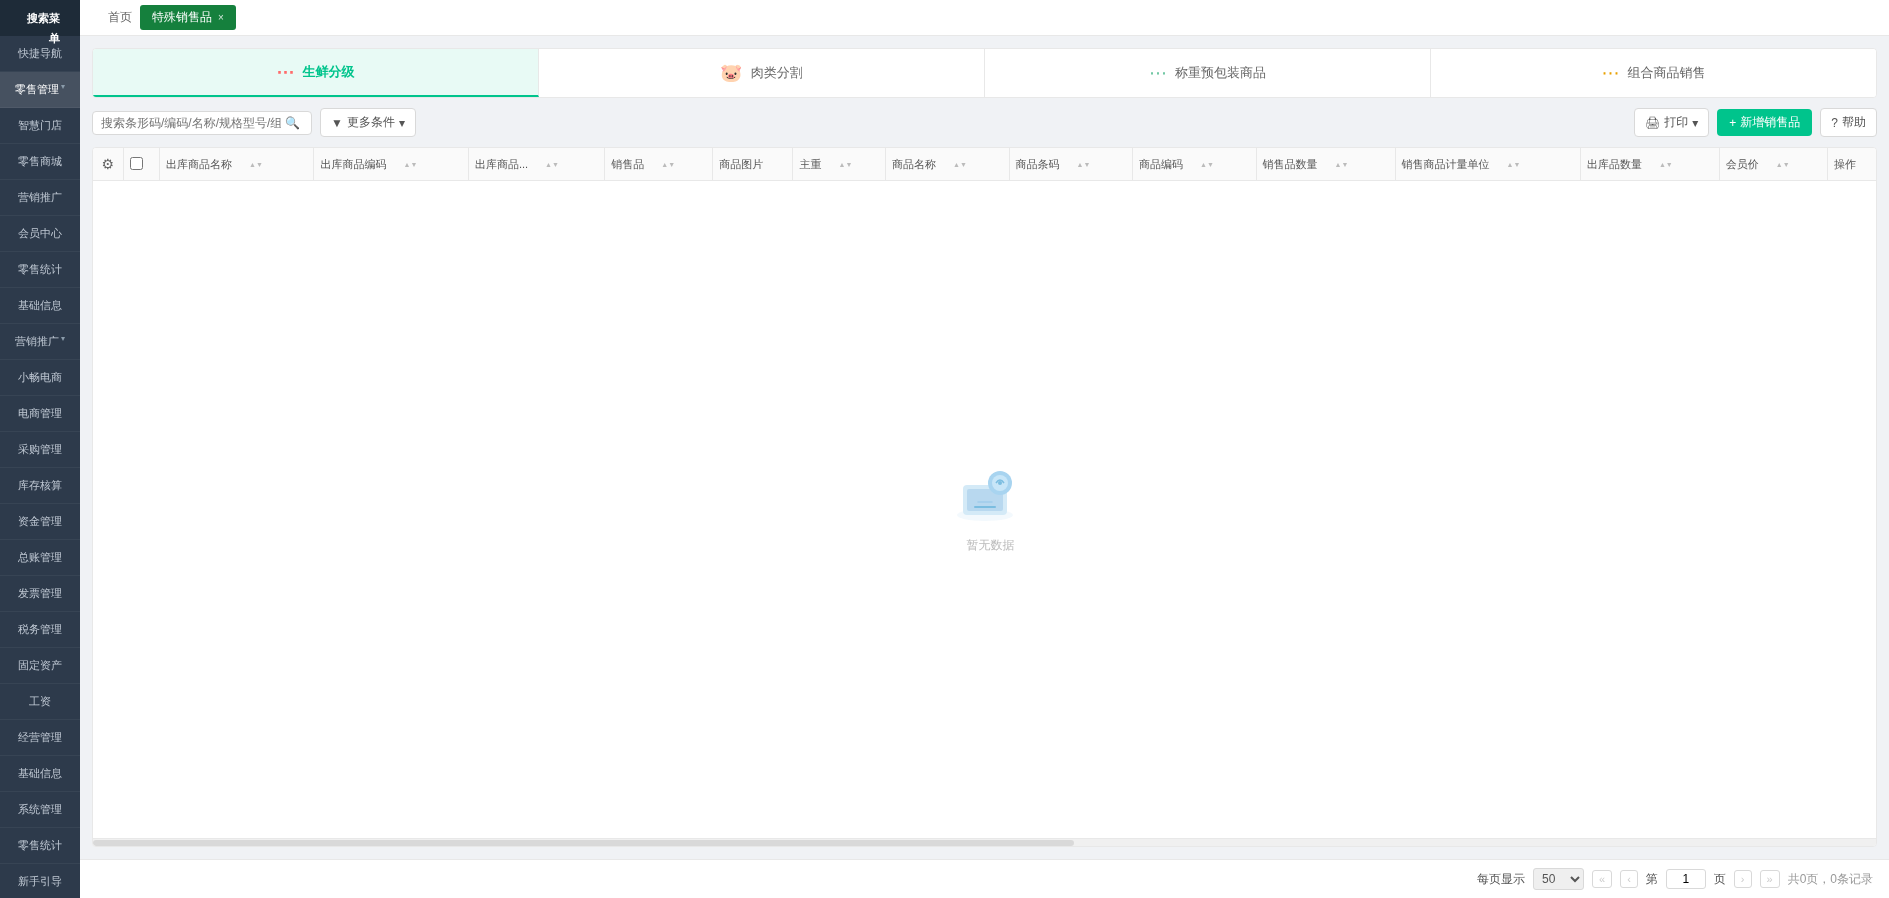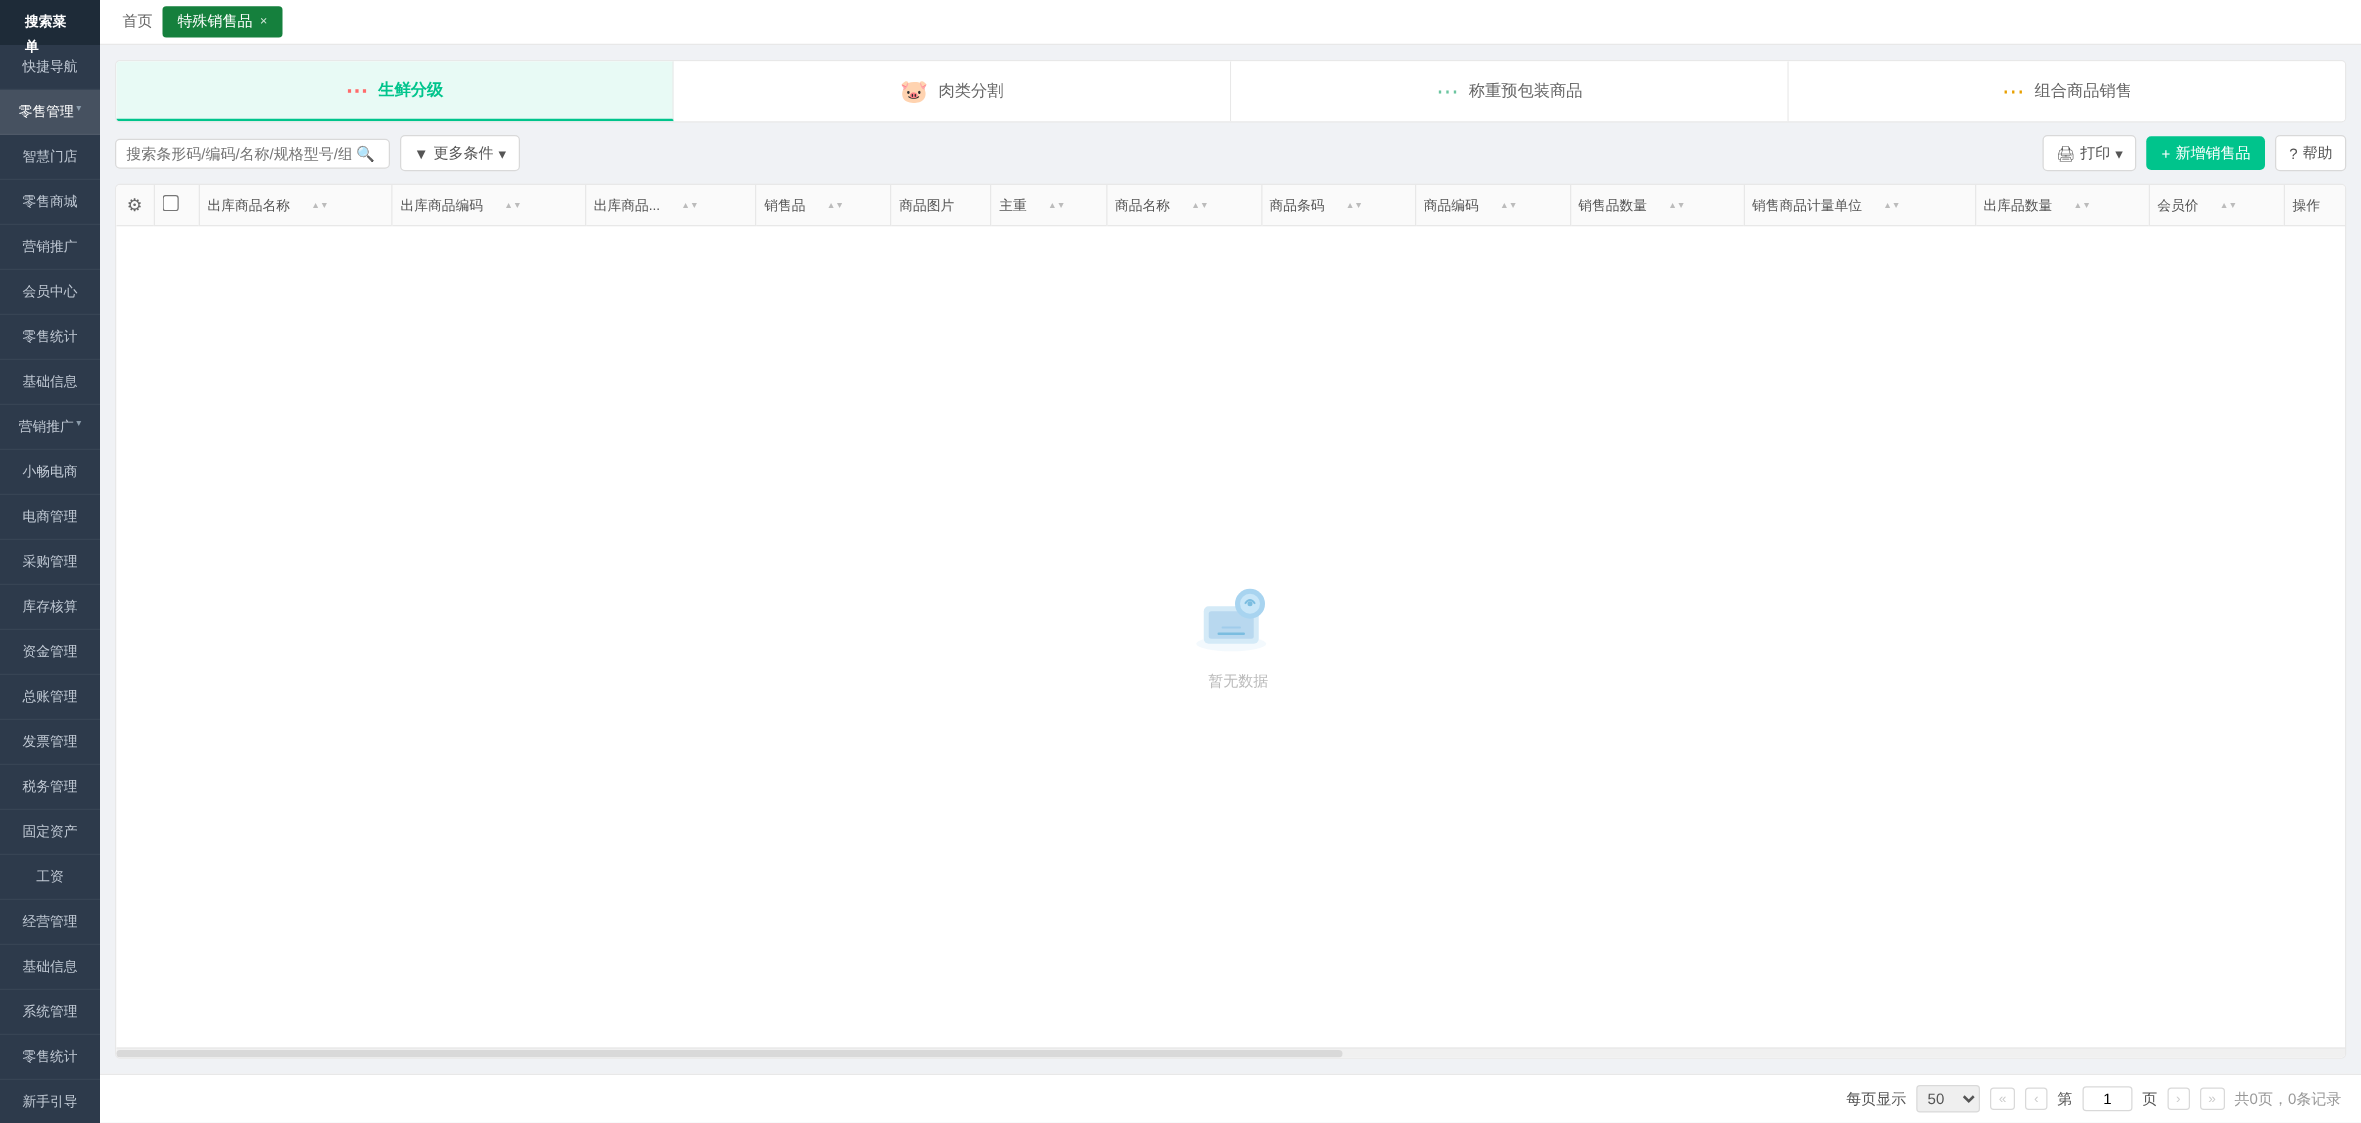--- a/index.html
+++ b/index.html
@@ -13,21 +13,21 @@
       display: flex;
       flex-direction: column;
       flex-shrink: 0;
       height: 100%;
       overflow-y: auto;
     }
     .sidebar::-webkit-scrollbar { width: 0; }
     .sidebar-logo {
       background: #1e2b38;
       padding: 8px 20px;
-      text-align: left;
+      text-align: right;
       color: #fff;
       font-size: 11px;
       font-weight: bold;
       height: 36px;
       line-height: 20px;
     }
     .sidebar-item {
       padding: 10px 0;
       text-align: center;
       cursor: pointer;
@@ -45,21 +45,21 @@
       display: flex;
       flex-direction: column;
       height: 100%;
       overflow: hidden;
     }
 
     
     .topbar {
       background: #fff;
       border-bottom: 1px solid #e8e8e8;
-      padding: 0 18px;
+      padding: 0 28px;
       height: 36px;
       display: flex;
       align-items: center;
       gap: 8px;
       flex-shrink: 0;
     }
     .topbar-home {
       color: #666;
       font-size: 12px;
       cursor: pointer;

